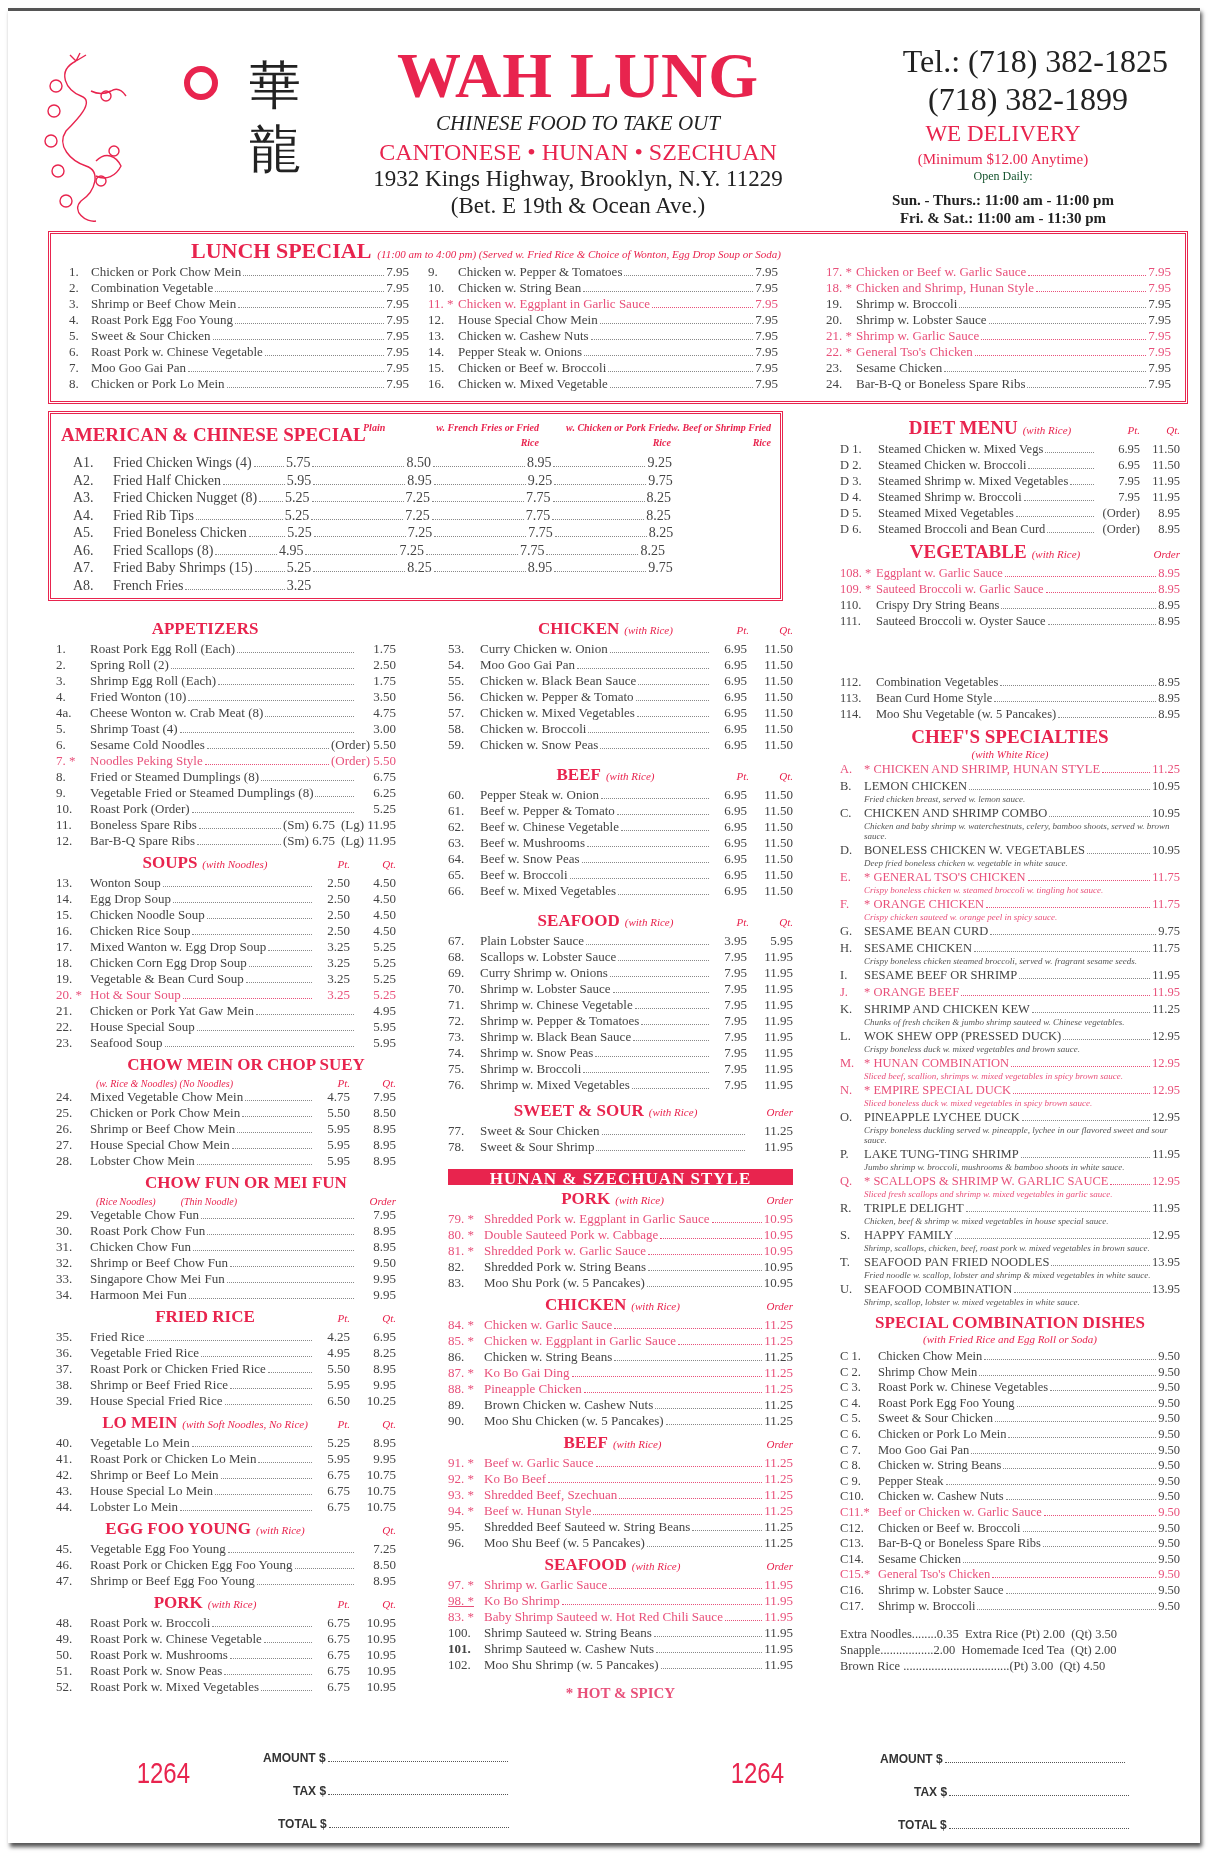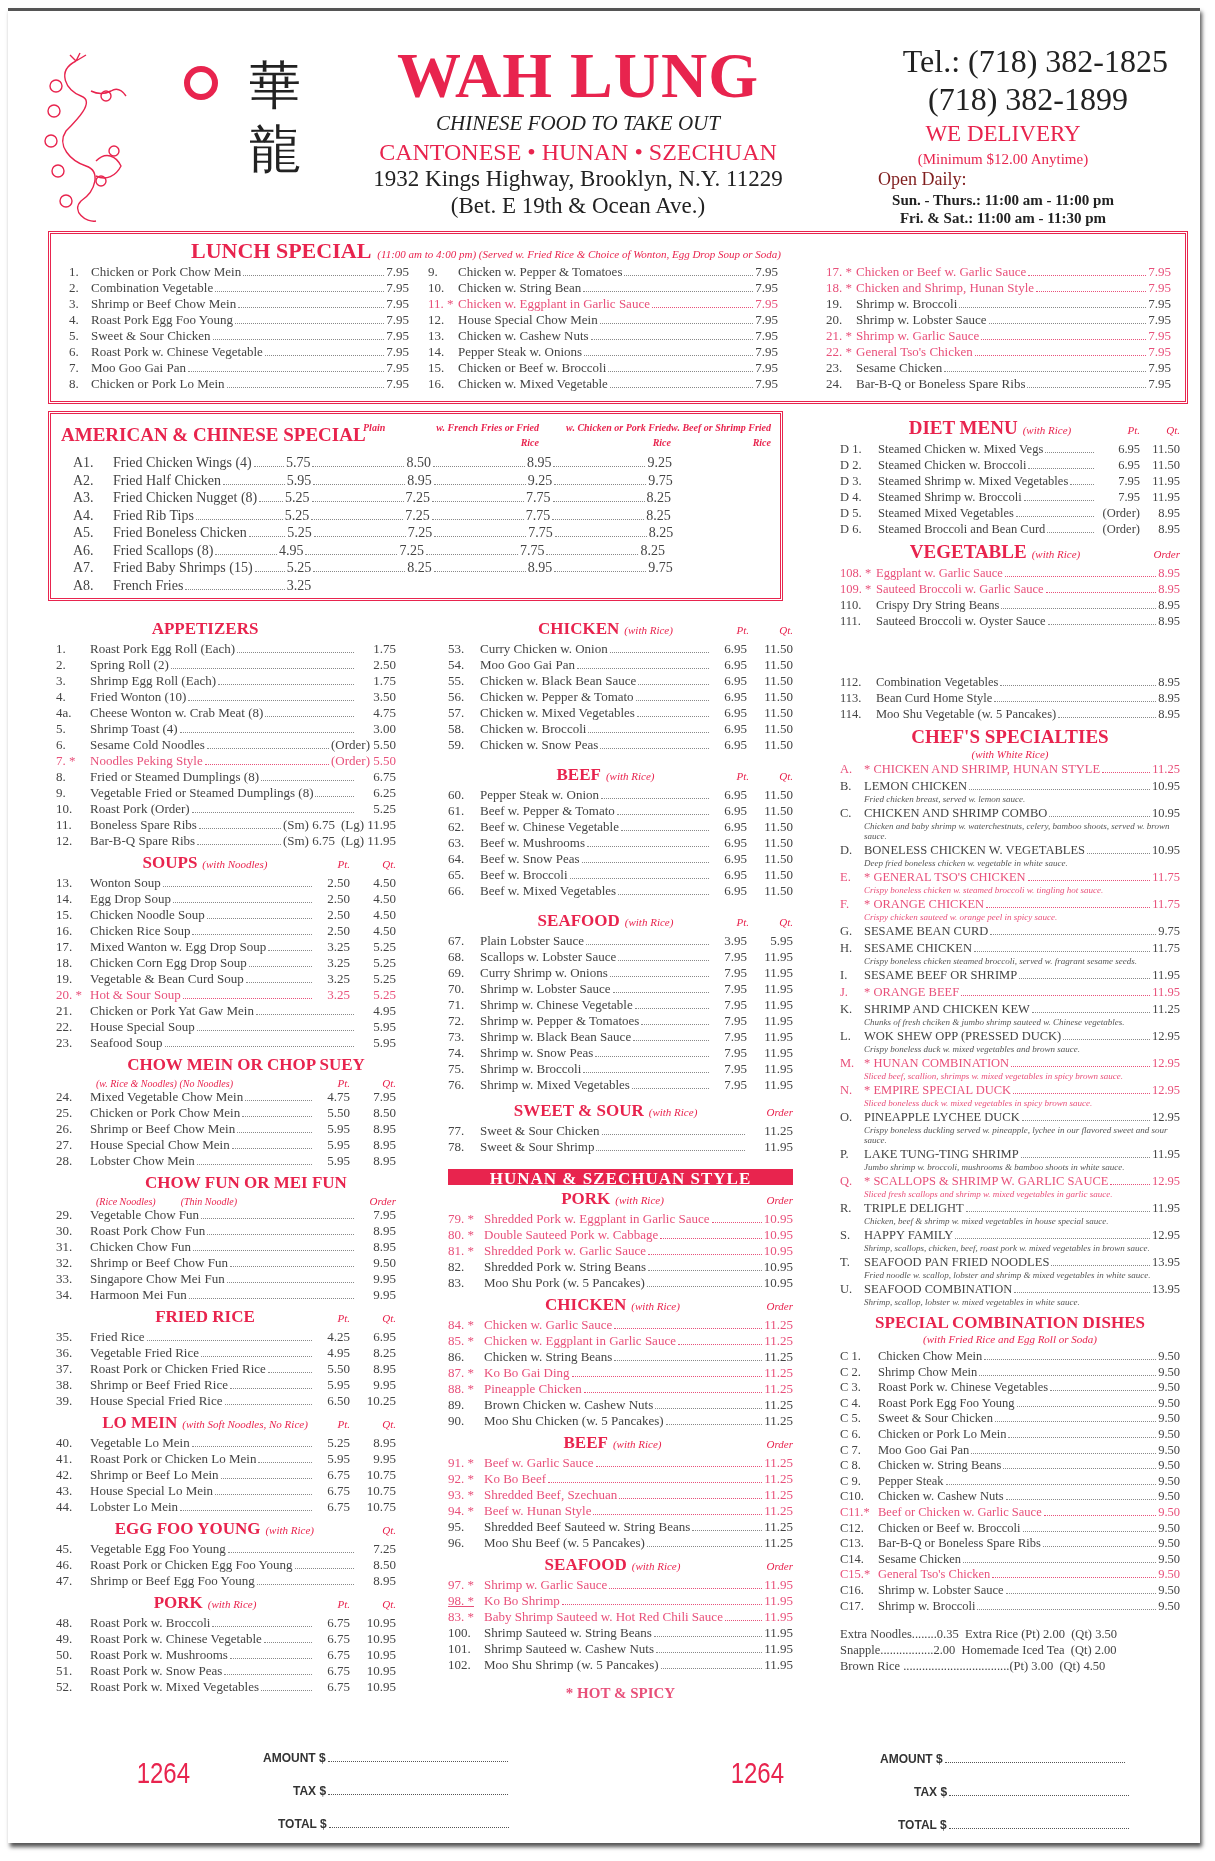--- a/index.html
+++ b/index.html
@@ -12,21 +12,21 @@
 .hanzi{position:absolute;left:232px;top:42px;font-family:"DejaVu Sans",sans-serif;font-size:52px;line-height:64px;color:#222;width:70px;text-align:center}
 .title{position:absolute;left:350px;top:28px;width:440px;text-align:center;font-size:64px;font-weight:bold;color:#e8244e;letter-spacing:1px}
 .tagline{position:absolute;left:350px;top:100px;width:440px;text-align:center;font-size:21px;font-style:italic;color:#222}
 .cuisines{position:absolute;left:330px;top:128px;width:480px;text-align:center;font-size:24px;color:#e8244e}
 .addr{position:absolute;left:330px;top:155px;width:480px;text-align:center;font-size:23px;color:#222}
 .addr2{position:absolute;left:330px;top:182px;width:480px;text-align:center;font-size:23px;color:#222}
 .tel{position:absolute;left:820px;top:32px;width:340px;text-align:right;font-size:32px;color:#222}
 .tel2{position:absolute;left:820px;top:70px;width:300px;text-align:right;font-size:32px;color:#222}
 .deliv{position:absolute;left:870px;top:110px;width:250px;text-align:center;font-size:23px;color:#e8244e}
 .minimum{position:absolute;left:870px;top:140px;width:250px;text-align:center;font-size:15px;color:#e8244e}
-.open{position:absolute;left:870px;top:158px;width:250px;text-align:left;font-size:18px;color:#7f1d1d}
+.open{position:absolute;left:870px;top:158px;width:250px;text-align:center;font-size:12px;color:#14532d}
 .hours{position:absolute;left:850px;top:180px;width:290px;text-align:center;font-size:15px;font-weight:bold;color:#222;line-height:18px}
 
 .box{position:absolute;border:3px double #e8244e}
 .sec-title{color:#e8244e;font-weight:bold}
 .sub{font-style:italic;color:#e8244e;font-size:11px;font-weight:normal}
 .row{display:flex;align-items:baseline;white-space:nowrap;font-size:13px;line-height:16px;color:#444}
 .row .num{flex:0 0 auto}
 .row .name{flex:0 1 auto;overflow:hidden}
 .row .dots{flex:1 1 auto;border-bottom:1px dotted #888;margin:0 2px 3px 2px;min-width:4px}
 .row .price{flex:0 0 auto;text-align:right}
@@ -1043,21 +1043,21 @@
         <span class="price" style="min-width: 40px; margin-left: 6px;">10.75</span>
       </div>
       <div class="row">
         <span class="num" style="width: 34px;">44.</span>
         <span class="name">Lobster Lo Mein</span>
         <span class="dots"></span>
         <span class="price" style="min-width: 36px;">6.75</span>
         <span class="price" style="min-width: 40px; margin-left: 6px;">10.75</span>
       </div>
       <div class="hdr" style="margin-top: 4px; margin-bottom: 2px;">
-        <span style="flex: 1 1 0%; text-align: right; padding-left: 40px;"><span class="sec-title" style="font-size: 17px;">EGG FOO YOUNG</span><span class="sub" style="margin-left: 5px;">(with Rice)</span></span>
+        <span style="flex: 1 1 0%; text-align: center; padding-left: 40px;"><span class="sec-title" style="font-size: 17px;">EGG FOO YOUNG</span><span class="sub" style="margin-left: 5px;">(with Rice)</span></span>
         <span class="sub" style="width: 36px; text-align: right;"></span>
         <span class="sub" style="width: 46px; text-align: right;">Qt.</span>
       </div>
       <div class="row">
         <span class="num" style="width: 34px;">45.</span>
         <span class="name">Vegetable Egg Foo Young</span>
         <span class="dots"></span>
         <span class="price" style="min-width: 0px;"></span>
         <span class="price" style="min-width: 40px; margin-left: 0px;">7.25</span>
       </div>
@@ -1463,21 +1463,21 @@
         <span class="dots"></span>
         <span class="price">11.95</span>
       </div>
       <div class="row">
         <span class="num" style="width: 36px;">100.</span>
         <span class="name">Shrimp Sauteed w. String Beans</span>
         <span class="dots"></span>
         <span class="price">11.95</span>
       </div>
       <div class="row">
-        <span class="num" style="width: 36px;">101.</span>
+        <span class="num" style="width: 36px; font-weight: bold;">101.</span>
         <span class="name">Shrimp Sauteed w. Cashew Nuts</span>
         <span class="dots"></span>
         <span class="price">11.95</span>
       </div>
       <div class="row">
         <span class="num" style="width: 36px;">102.</span>
         <span class="name">Moo Shu Shrimp (w. 5 Pancakes)</span>
         <span class="dots"></span>
         <span class="price">11.95</span>
       </div>

